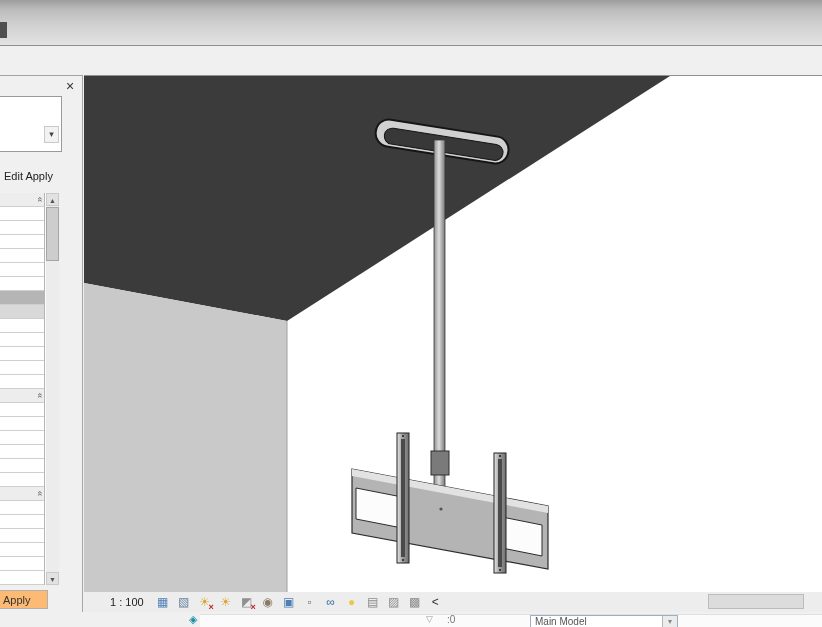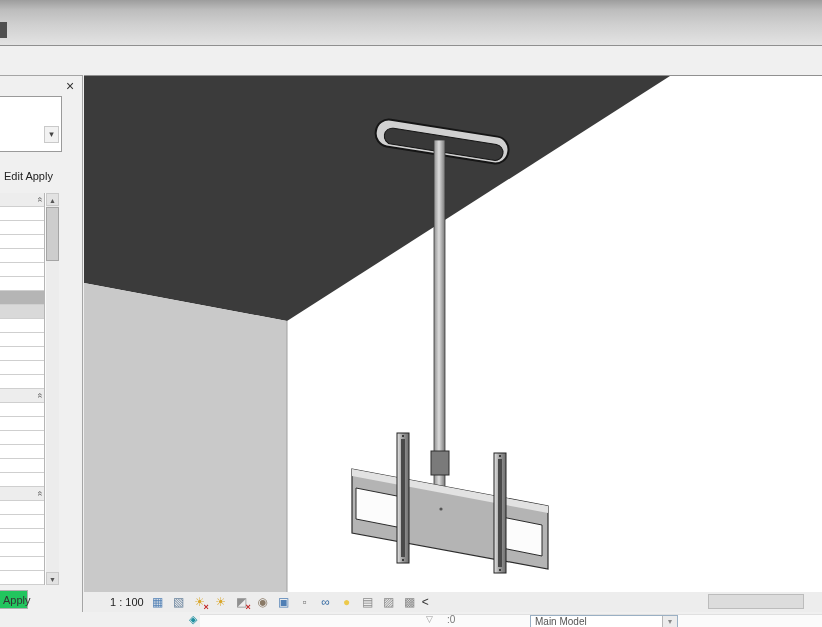--- a/index.html
+++ b/index.html
@@ -31,32 +31,32 @@
   .prow .chev{position:absolute;right:2px;top:1px;font-size:9px;line-height:11px;color:#555;
     display:inline-block;transform:rotate(90deg);}
   .vscroll{position:absolute;left:45px;top:117px;width:14px;height:392px;background:#ececec;
     border-left:1px solid #fbfbfb;box-sizing:border-box;}
   .vscroll .sbtn{position:absolute;left:0;width:13px;height:13px;font-size:7px;line-height:13px;
     text-align:center;color:#555;background:#e2e2e2;border:1px solid #c9c9c9;box-sizing:border-box;}
   .vscroll .up{top:0;}
   .vscroll .down{bottom:0;}
   .vscroll .thumb{position:absolute;left:0;top:14px;width:13px;height:54px;background:#cdcdcd;
     border:1px solid #a5a5a5;box-sizing:border-box;}
-  .apply-btn{position:absolute;left:0;top:514px;width:28px;height:19px;background:#22c55e;
+  .apply-btn{position:absolute;left:0;top:514px;width:48px;height:19px;background:#fdba74;
     border:1px solid #b0b0b0;border-left:none;font-size:11px;text-align:left;padding:1px 0 0 3px;
     color:#333;font-family:"Liberation Sans",sans-serif;box-sizing:border-box;}
 
   
   .viewport{position:absolute;left:84px;top:75px;width:738px;height:517px;background:#ffffff;
     border-top:1px solid #909090;box-sizing:border-box;}
   .viewport svg{display:block;}
 
   
   .view-control-bar{position:absolute;left:84px;top:592px;width:738px;height:20px;background:#ededed;
-    display:flex;align-items:center;padding-left:26px;box-sizing:border-box;}
+    display:flex;align-items:center;gap:5px;padding-left:26px;box-sizing:border-box;}
   .scale-btn{font-size:11px;color:#222;margin-right:6px;white-space:nowrap;}
   .vc-icon{position:relative;width:16px;height:16px;font-size:12px;line-height:16px;text-align:center;flex:0 0 auto;}
   .vc-icon .glyph{display:block;width:16px;height:16px;line-height:16px;}
   .vc-icon .badge{position:absolute;right:-1px;bottom:-2px;font-size:9px;font-weight:bold;line-height:9px;}
   .vc-collapse{font-size:12px;color:#333;margin-left:4px;}
   .hscroll-thumb{position:absolute;left:624px;top:2px;width:96px;height:15px;background:#dcdcdc;
     border:1px solid #bcbcbc;box-sizing:border-box;}
 
   
   .statusbar{position:absolute;left:0;top:612px;width:822px;height:15px;background:#f0f0f0;}

